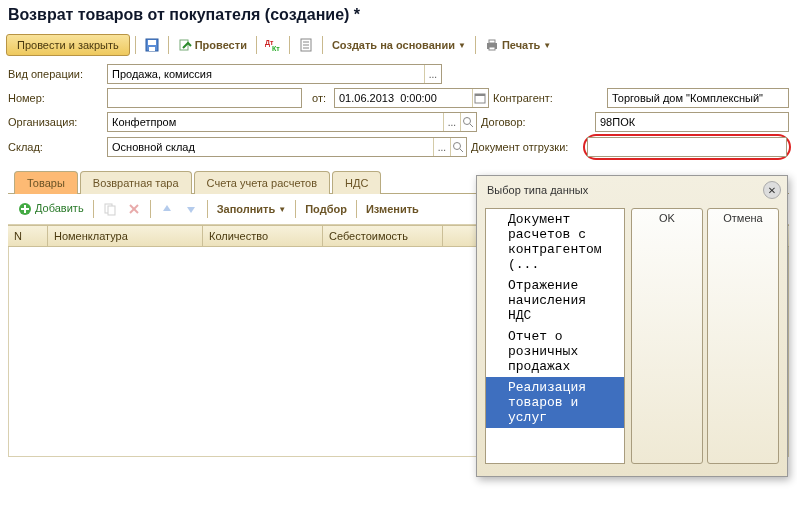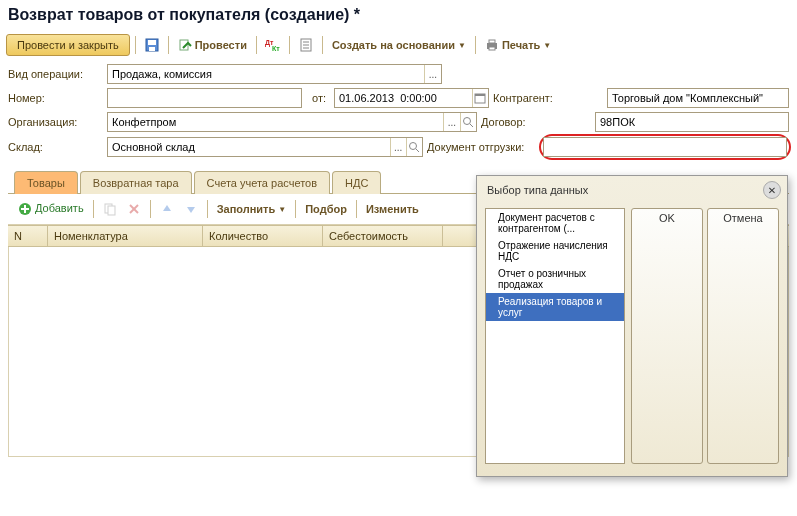--- a/index.html
+++ b/index.html
@@ -27,21 +27,21 @@
 .add-btn { display: flex; gap: 3px; color: #2a7a2a; cursor: pointer; padding: 2px 4px; }
 .grid-header { display: flex; background: linear-gradient(#f7f1da,#ede2bc); border-top: 1px solid #cbbf97; border-bottom: 1px solid #cbbf97; font-size: 11px; color: #4a3a10; }
 .grid-header div { padding: 4px 6px; border-right: 1px solid #cbbf97; }
 .grid-body { height: 210px; background: #fff; border: 1px solid #d9d0b0; border-top: none; }
 .dropdown-arrow { font-size: 8px; color: #6b5426; }
 .dialog { position: absolute; left: 476px; top: 175px; width: 312px; background: linear-gradient(#f3efe0,#ebe4cc); border: 1px solid #999; box-shadow: 2px 3px 8px rgba(0,0,0,0.3); }
 .dialog-title { display: flex; justify-content: space-between; align-items: center; padding: 5px 6px 5px 10px; font-size: 11px; color: #333; }
 .dialog-close { width: 18px; height: 18px; border-radius: 9px; background: #ddd; border: 1px solid #aaa; display: flex; align-items: center; justify-content: center; cursor: pointer; font-size: 10px; }
 .dialog-body { display: flex; gap: 6px; padding: 4px 8px 12px 8px; }
 .dialog-list { flex: 1; background: #fff; border: 1px solid #a89c7e; height: 256px; overflow: hidden; }
-.dialog-list div { padding: 3px 12px; font-size: 10px; cursor: pointer; }
+.dialog-list div { padding: 3px 22px; font-size: 13px; cursor: pointer; font-family: Liberation Mono, monospace; }
 .dialog-list .selected { background: #3e6fbf; color: #fff; }
 .dialog-btns { display: flex; flex-direction: row; gap: 4px; }
 .dialog-btn { width: 72px; padding: 3px 0; background: linear-gradient(#fdfdfb,#efe9d4); border: 1px solid #a89c7e; border-radius: 3px; font-size: 11px; text-align: center; cursor: pointer; color: #333; }
 svg { display: block; }
 </style>
 </head>
 <body>
 
 <div class="title">Возврат товаров от покупателя (создание) *</div>
 
@@ -136,21 +136,21 @@
           </svg>
       </div>
     </div>
     <div class="label2">Договор:</div>
     <div class="input-wrap" style="flex:1">
       <input readonly="" value="98ПОК" style="">
     </div>
   </div>
   <div class="form-row">
     <div class="label">Склад:</div>
-    <div class="input-wrap" style="width:316px">
+    <div class="input-wrap" style="width:360px">
       <input readonly="" value="Основной склад" style="">
       <div class="input-btn">...</div>
       <div class="input-btn">
         <svg width="12" height="12">
             <circle cx="5" cy="5" r="3.5" fill="none" stroke="#888"></circle>
             <line x1="8" y1="8" x2="11" y2="11" stroke="#888"></line>
           </svg>
       </div>
     </div>
     <div class="label2">Документ отгрузки:</div>

